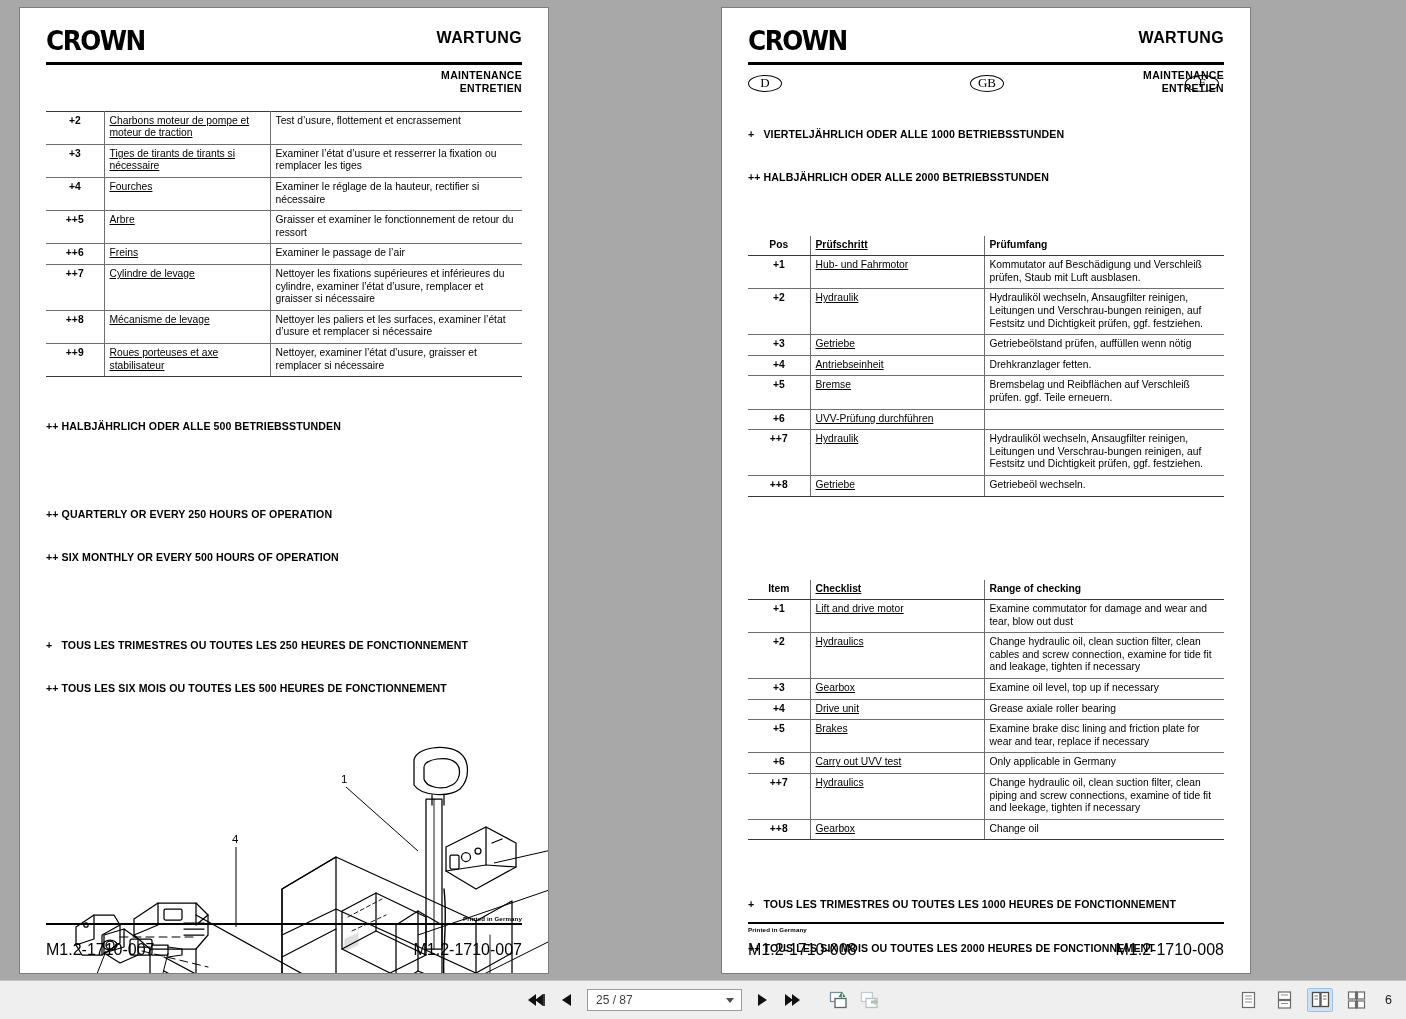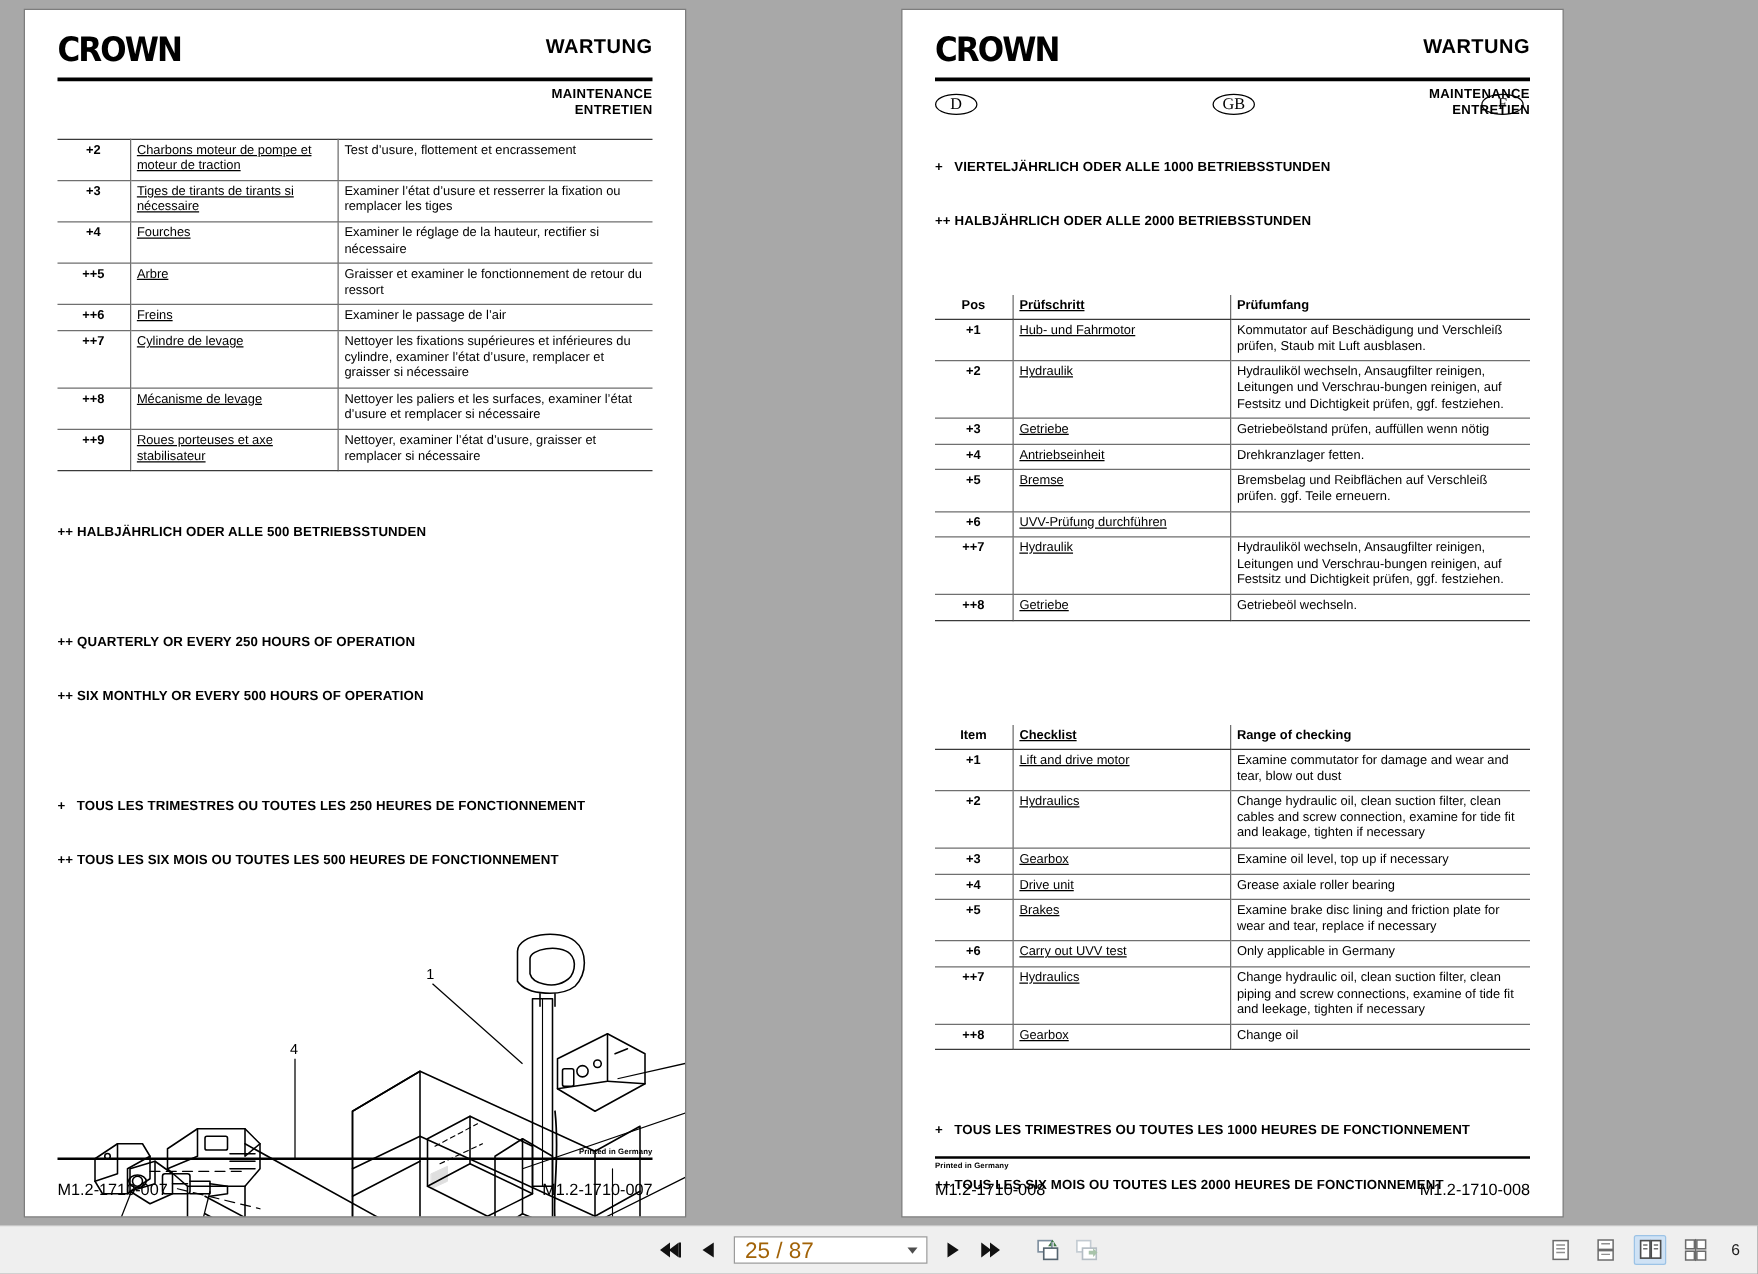--- a/index.html
+++ b/index.html
@@ -82,38 +82,38 @@
 
   
   .illus-wrap { position: relative; margin-top: 14px; height: 390px; }
   .illus-wrap svg { display:block; }
 
   
   .footer { position: absolute; left: 26px; right: 26px; bottom: 14px; }
   .footer .pig { text-align: right; font-size: 6.2px; font-weight: 700; color:#000; letter-spacing:.1px; margin-bottom: 1px;}
   .footer .pig.lft { text-align: left; }
   .footer .frule { height: 2.4px; background:#000; }
-  .footer .fnums { display: flex; justify-content: space-between; margin-top: 16px; font-size: 13px; color: #000; }
+  .footer .fnums { display: flex; justify-content: space-between; margin-top: 16px; font-size: 16px; color: #000; }
 
   
   #toolbar {
     position: absolute; left: 0; bottom: 0; width: 1406px; height: 39px;
     background: #efefef; border-top: 1px solid #c6c6c6;
     display: flex; align-items: center;
   }
   .tb-center { position: absolute; left: 0; right: 0; display: flex; justify-content: center; align-items: center; gap: 9px; }
   .tb-btn {
     width: 22px; height: 22px; display: flex; align-items: center; justify-content: center;
     cursor: pointer; background: transparent; border: none;
   }
   .tb-btn svg { display:block; }
   .pagebox {
     width: 155px; height: 22px; background: #fff; border: 1px solid #9b9b9b;
     display: flex; align-items: center; padding: 0 4px 0 8px;
-    font-size: 18px; color: #a16207;
+    font-size: 12px; color: #404040;
   }
   .pagebox .val { flex: 1; }
   .pagebox .caret {
     width: 0; height: 0; border-left: 4px solid transparent; border-right: 4px solid transparent;
     border-top: 5px solid #4d4d4d; margin-right: 3px;
   }
   .tb-right {
     position: absolute; right: 14px; display: flex; align-items: center; gap: 10px;
   }
   .view-btn {

